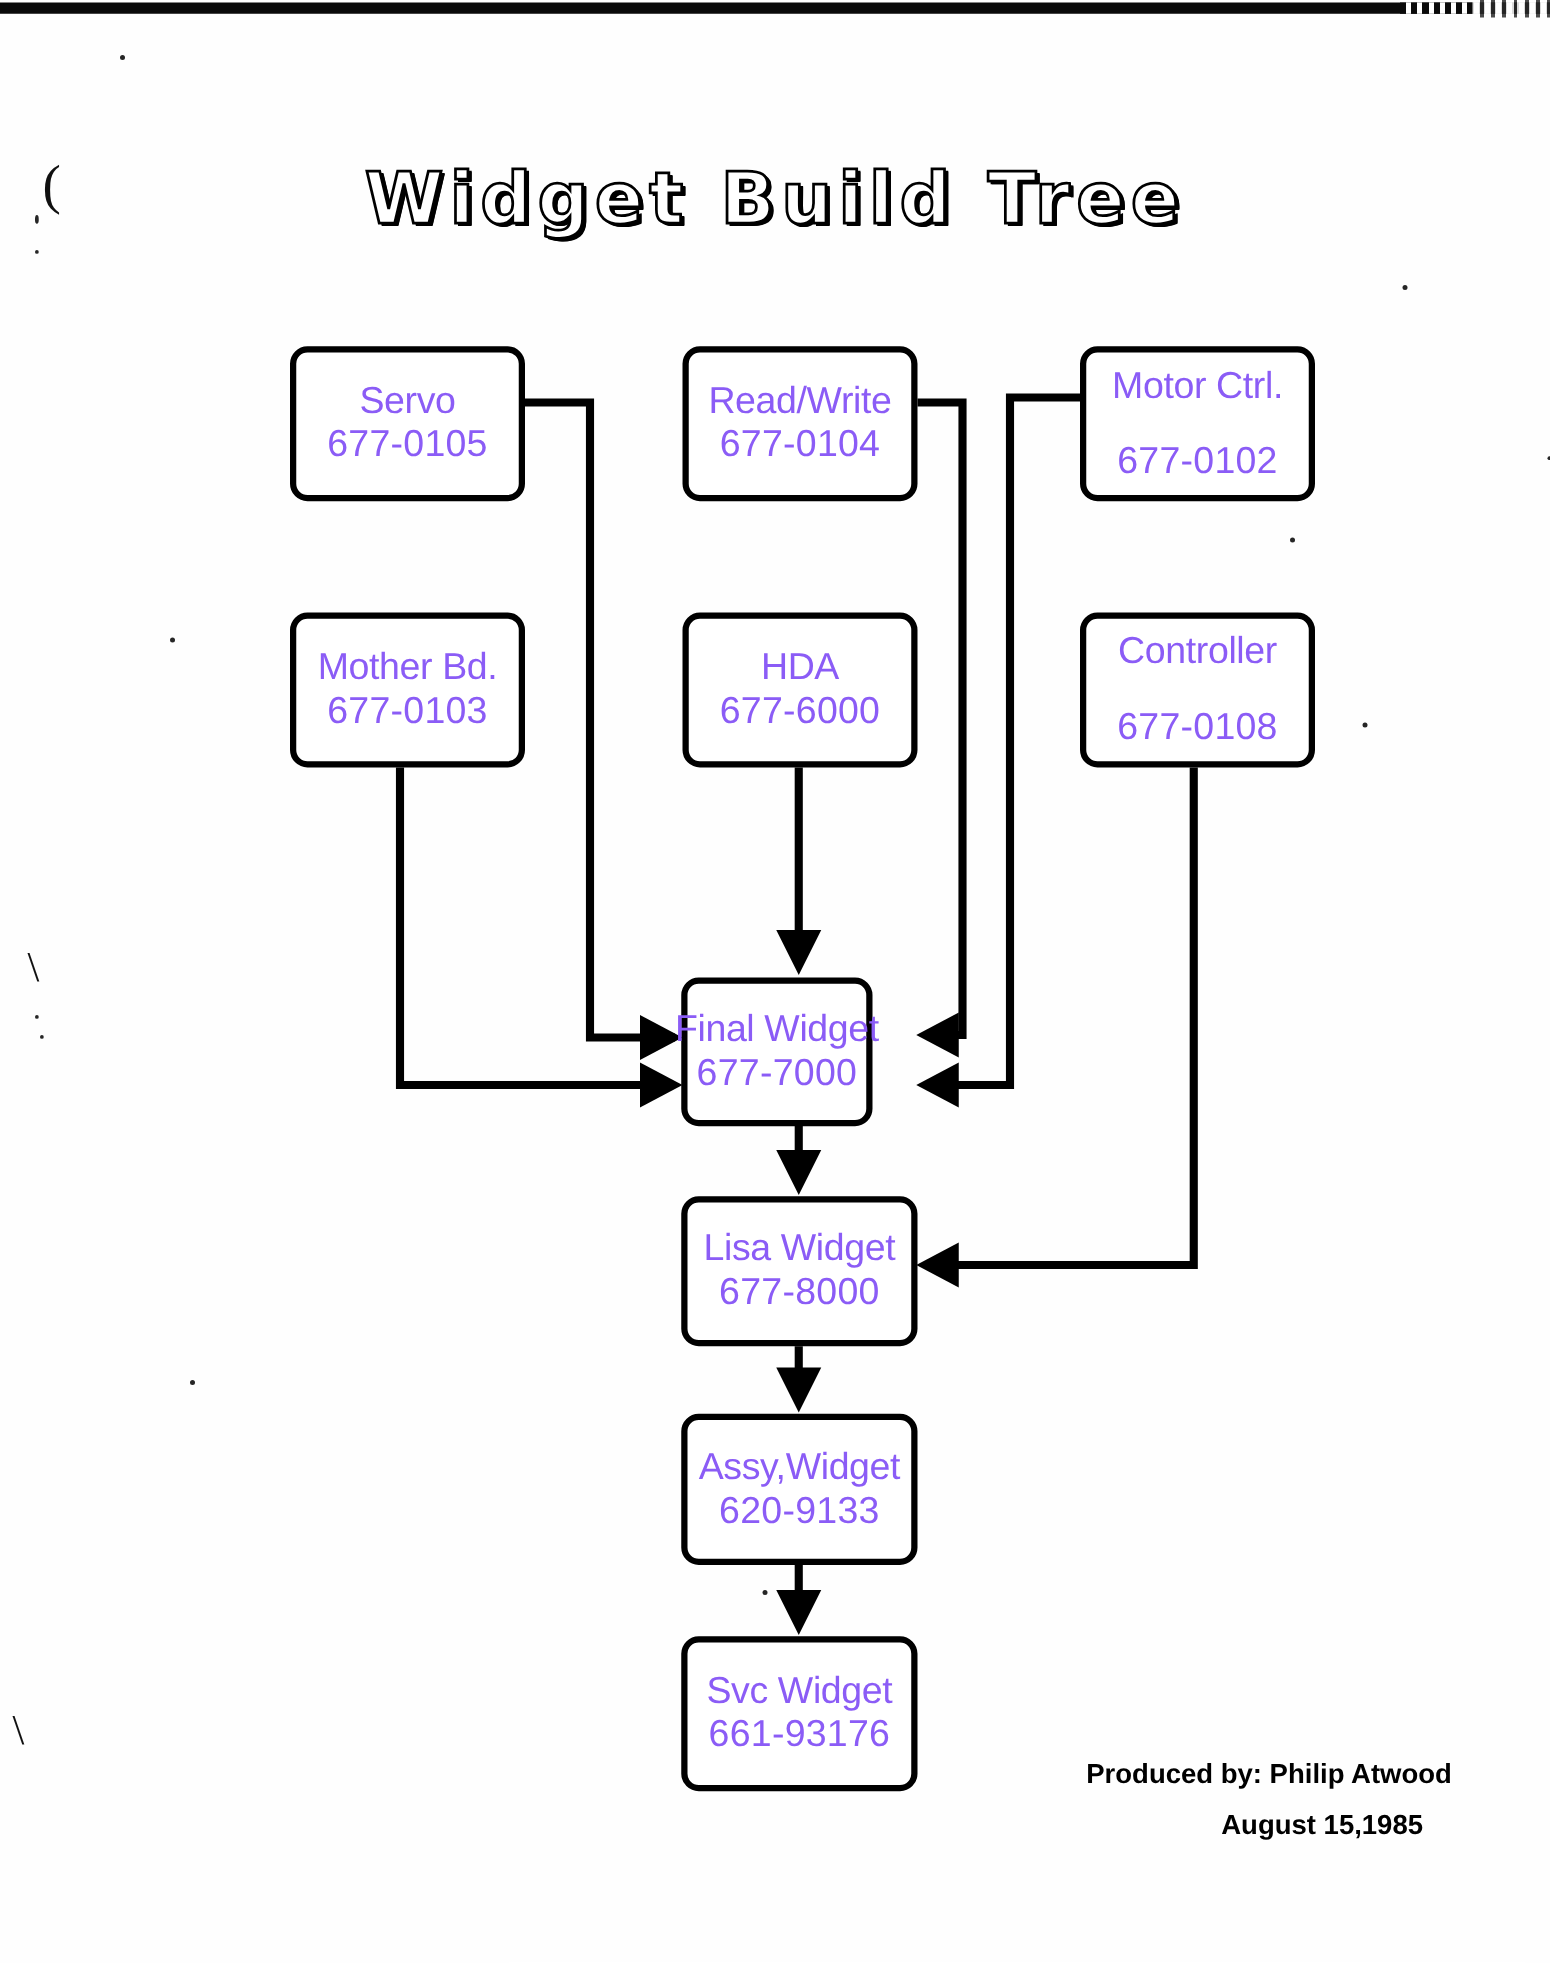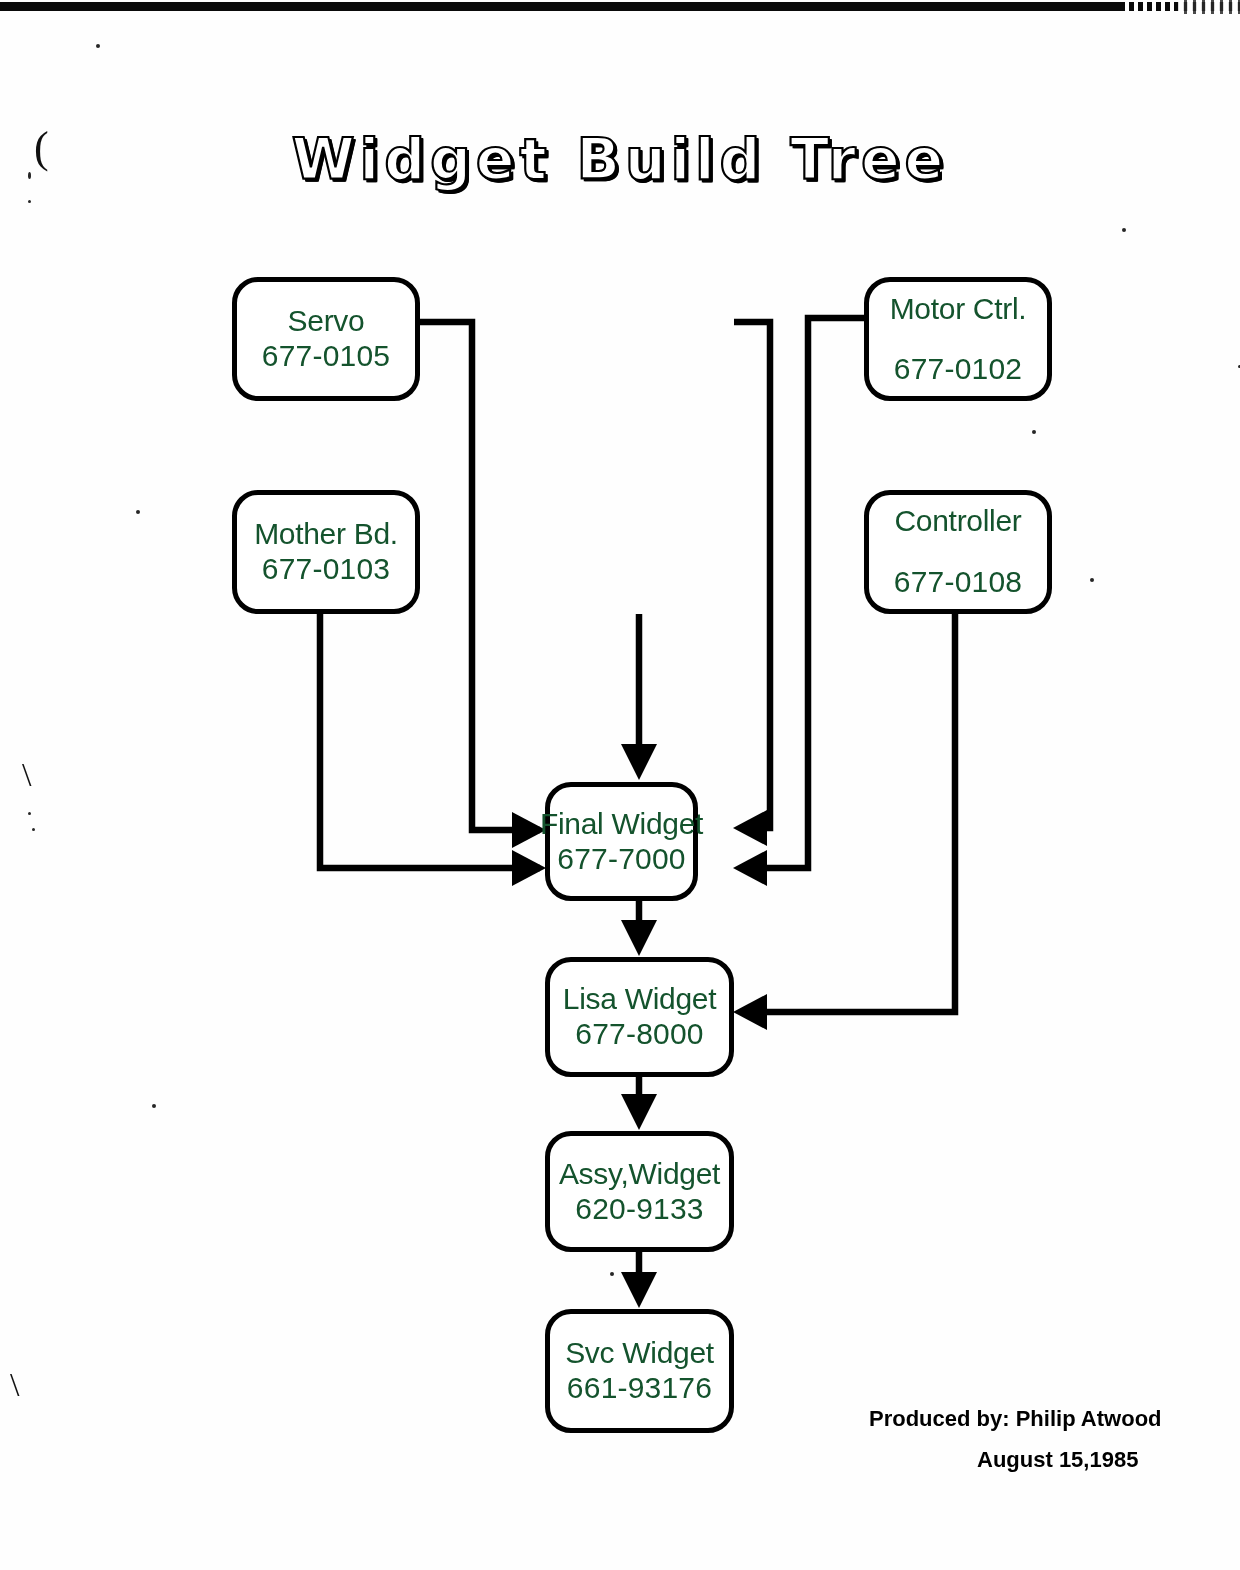--- a/index.html
+++ b/index.html
@@ -88,28 +88,28 @@
     pointer-events: none;
   }
   #wires path, #wires line { stroke: #000; stroke-width: 6.5; fill: none; }
   #wires polygon { fill: #000; }
 
   
   .node {
     position: absolute;
     box-sizing: border-box;
     border: 5px solid #000;
-    border-radius: 26px;
+    border-radius: 14px;
     background: #ffffff;
     display: flex;
     flex-direction: column;
     align-items: center;
     justify-content: center;
     font-family: "Liberation Sans", sans-serif;
-    color: #14532d;
+    color: #8b5cf6;
     z-index: 3;
   }
   .node .n-name {
     font-size: 30px;
     line-height: 1.16;
     letter-spacing: -.3px;
     white-space: nowrap;
   }
   .node .n-part {
     font-size: 30px;
@@ -187,31 +187,39 @@
 
     <path d="M 639,1252 L 639,1296"></path>
     <polygon points="639,1308 621,1272 657,1272"></polygon>
   </svg>
 
   <div class="node" style="left:232px; top:277px; width:188px; height:124px;">
     <div class="n-name">Servo</div>
     <div class="n-part">677-0105</div>
   </div>
 
+  <div class="node" style="left:546px; top:277px; width:188px; height:124px;">
+    <div class="n-name">Read/Write</div>
+    <div class="n-part">677-0104</div>
+  </div>
 
   <div class="node" style="left:864px; top:277px; width:188px; height:124px;gap:25px;">
     <div class="n-name">Motor Ctrl.</div>
     <div class="n-part">677-0102</div>
   </div>
 
   <div class="node" style="left:232px; top:490px; width:188px; height:124px;">
     <div class="n-name">Mother Bd.</div>
     <div class="n-part">677-0103</div>
   </div>
 
+  <div class="node" style="left:546px; top:490px; width:188px; height:124px;">
+    <div class="n-name">HDA</div>
+    <div class="n-part">677-6000</div>
+  </div>
 
   <div class="node" style="left:864px; top:490px; width:188px; height:124px;gap:26px;">
     <div class="n-name">Controller</div>
     <div class="n-part">677-0108</div>
   </div>
 
   <div class="node" style="left:545px; top:782px; width:153px; height:119px;">
     <div class="n-name">Final Widget</div>
     <div class="n-part">677-7000</div>
   </div>

